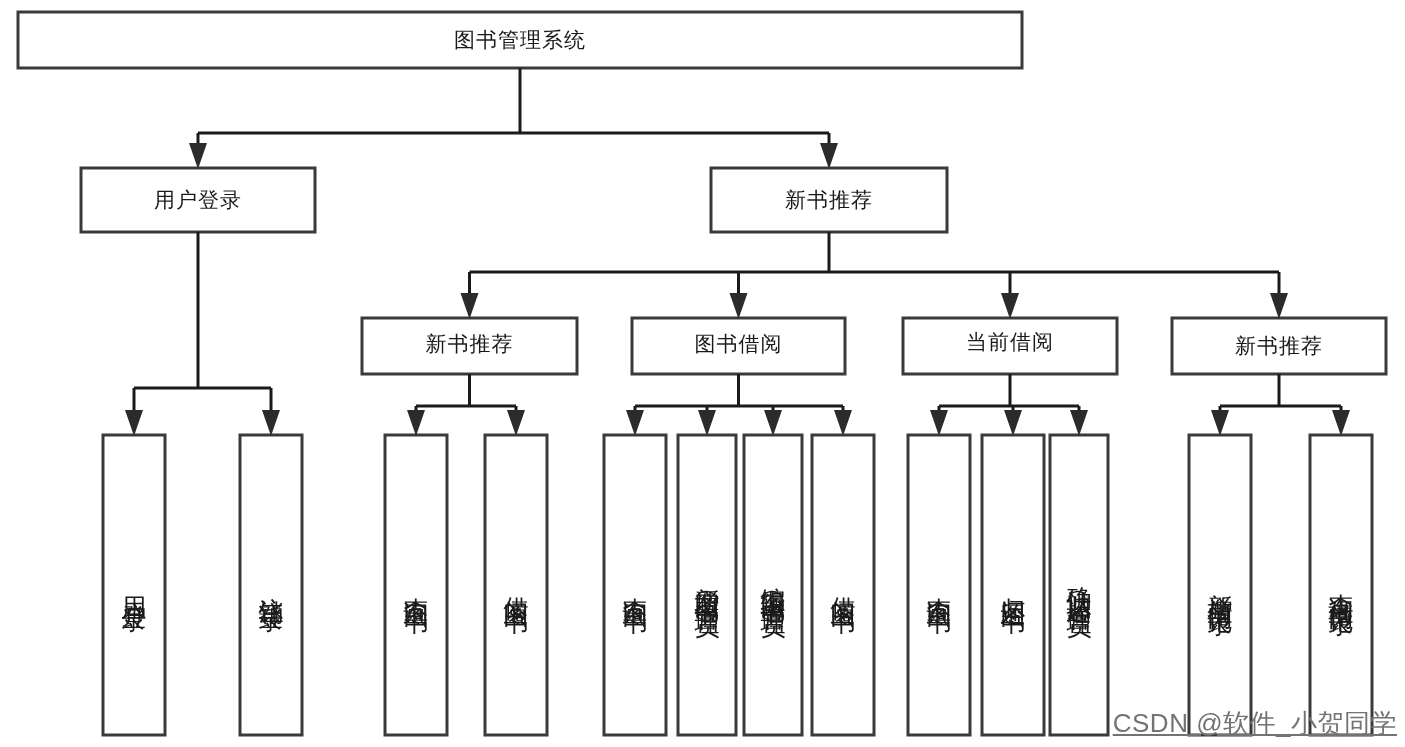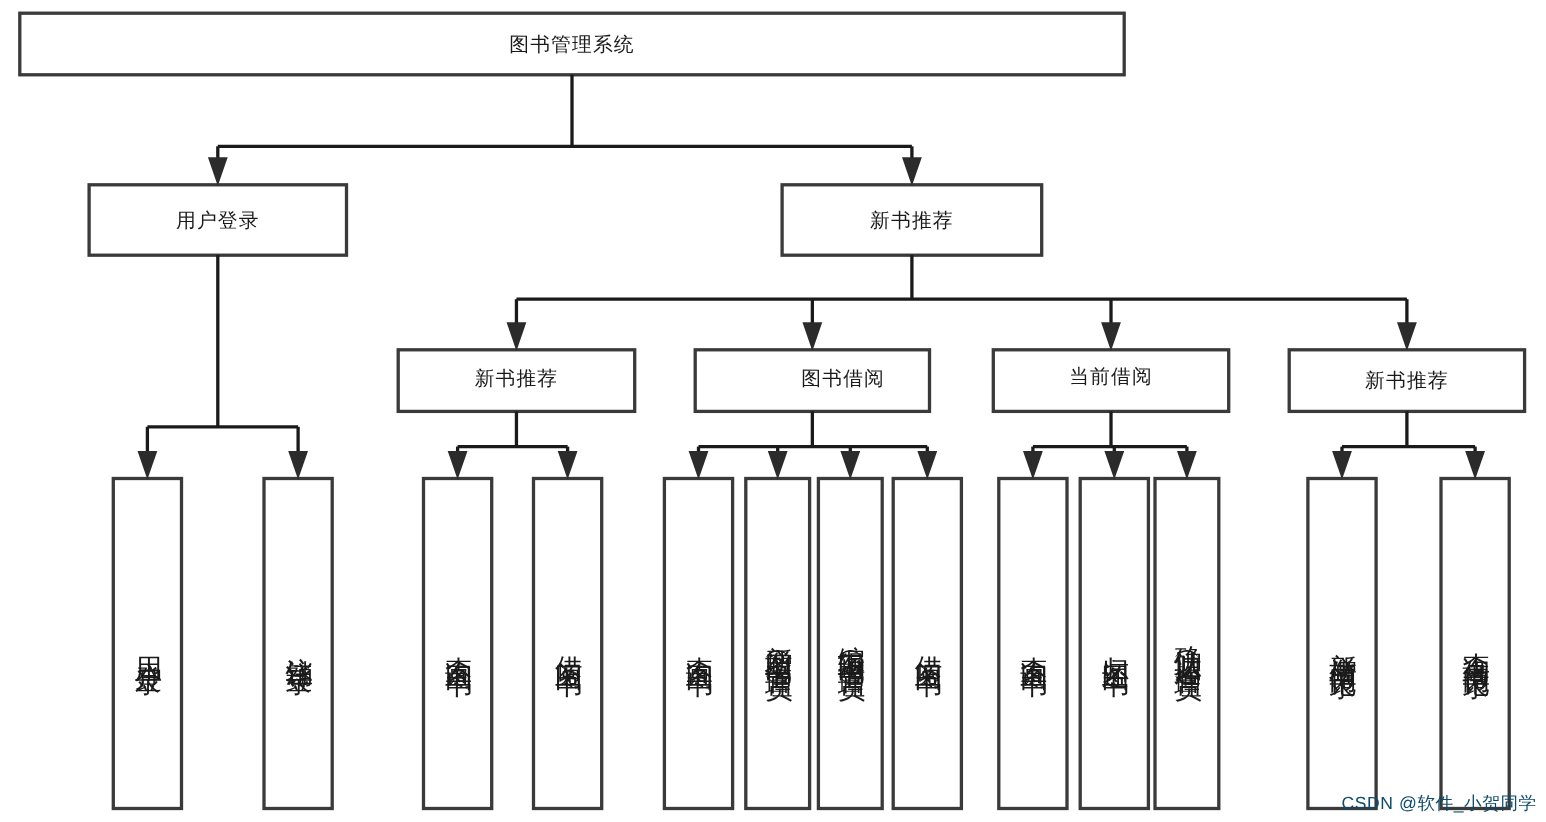--- a/index.html
+++ b/index.html
@@ -39,24 +39,25 @@
   }
   .arrow-head {
     fill: #2b2b2b;
     stroke: none;
   }
   .watermark {
     position: absolute;
     right: 8px;
     bottom: 6px;
     font-family: "Liberation Sans", "DejaVu Sans", sans-serif;
-    font-size: 16px;
-    color: #0c4a6e;
+    font-size: 26px;
+    color: #737373;
     white-space: nowrap;
     letter-spacing: 0.5px;
+    text-decoration: underline;
   }
   .vlabel-wrap {
     position: absolute;
     display: flex;
     align-items: center;
     justify-content: center;
     pointer-events: none;
   }
   .vlabel-text {
     writing-mode: vertical-rl;
@@ -70,21 +71,21 @@
   }
   .hlabel-wrap {
     position: absolute;
     display: flex;
     align-items: center;
     justify-content: center;
     pointer-events: none;
   }
   .hlabel-text {
     font-family: "Liberation Sans", "DejaVu Sans", sans-serif;
-    font-size: 18px;
+    font-size: 21px;
     color: #1a1a1a;
     letter-spacing: 1px;
     white-space: nowrap;
   }
 </style>
 </head>
 <body>
 
 <div id="diagram-root">
 
@@ -173,21 +174,21 @@
       </div>
       <div class="hlabel-wrap" style="left: 81px; top: 168px; width: 234px; height: 64px;">
         <div class="hlabel-text">用户登录</div>
       </div>
       <div class="hlabel-wrap" style="left: 711px; top: 168px; width: 236px; height: 64px;">
         <div class="hlabel-text">新书推荐</div>
       </div>
       <div class="hlabel-wrap" style="left: 362px; top: 316px; width: 215px; height: 56px;">
         <div class="hlabel-text">新书推荐</div>
       </div>
-      <div class="hlabel-wrap" style="left: 632px; top: 318px; width: 213px; height: 52px; padding-left: 28px;">
+      <div class="hlabel-wrap" style="left: 632px; top: 318px; width: 213px; height: 52px;">
         <div class="hlabel-text">图书借阅</div>
       </div>
       <div class="hlabel-wrap" style="left: 903px; top: 318px; width: 214px; height: 48px;">
         <div class="hlabel-text">当前借阅</div>
       </div>
       <div class="hlabel-wrap" style="left: 1172px; top: 318px; width: 214px; height: 56px;">
         <div class="hlabel-text">新书推荐</div>
       </div>
       <div class="vlabel-wrap" style="left: 103px; top: 435px; width: 62px; height: 300px;">
         <div class="vlabel-text">用户登录</div>

